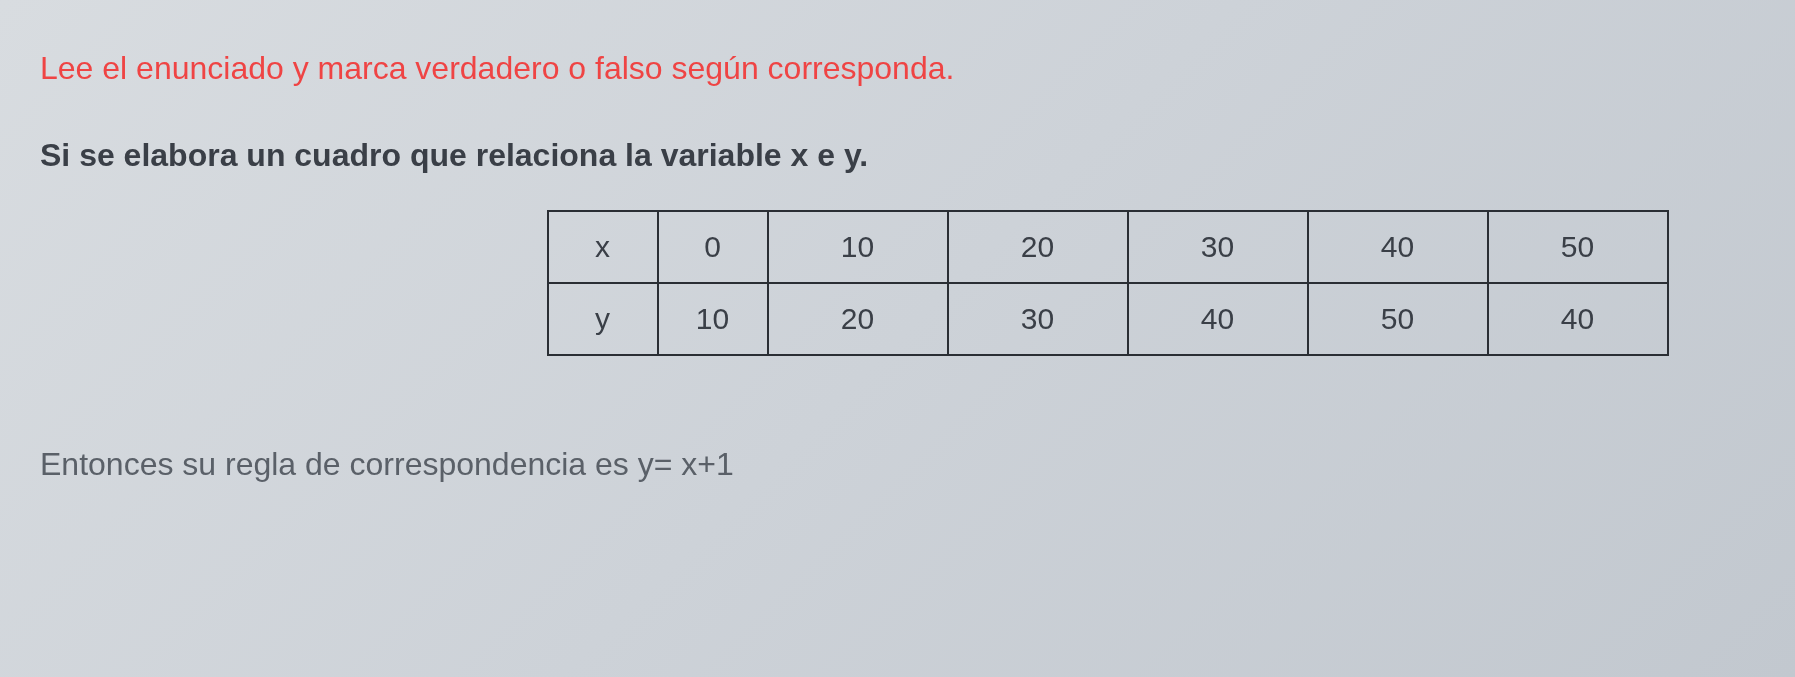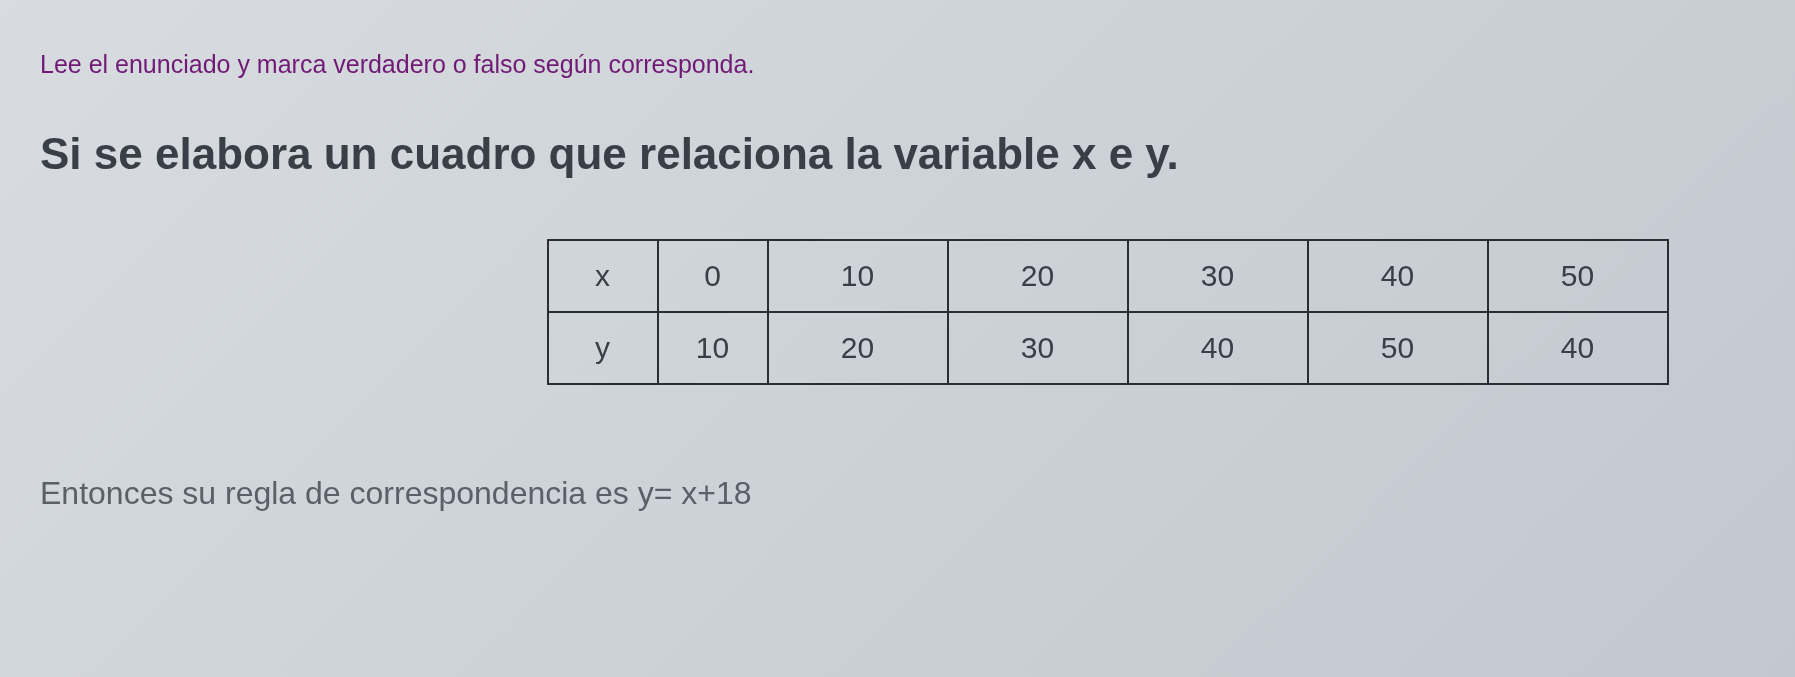--- a/index.html
+++ b/index.html
@@ -9,30 +9,30 @@
     }
     body {
       width: 1795px;
       height: 677px;
       background: linear-gradient(135deg, #d8dce0 0%, #cdd2d8 50%, #c2c8cf 100%);
       font-family: Arial, Helvetica, sans-serif;
       padding: 50px 40px;
       color: #444a52;
     }
     .instruction {
-      font-size: 25px;
-      color: #701a75;
+      font-size: 32px;
+      color: #ef4444;
       margin-bottom: 50px;
       font-weight: 400;
     }
     .prompt {
-      font-size: 44px;
+      font-size: 32px;
       color: #3a3f47;
       font-weight: 700;
-      margin-bottom: 60px;
+      margin-bottom: 36px;
     }
     .table-wrapper {
       display: flex;
       justify-content: center;
       margin-left: 420px;
       margin-bottom: 90px;
     }
     table.data-table {
       border-collapse: collapse;
     }
@@ -85,13 +85,13 @@
       <td class="wide">20</td>
       <td class="wide">30</td>
       <td class="wide">40</td>
       <td class="wide">50</td>
       <td class="wide">40</td>
     </tr>
   </tbody>
     </table>
 </div>
 
-<div class="conclusion">Entonces su regla de correspondencia es y= x+18</div>
+<div class="conclusion">Entonces su regla de correspondencia es y= x+1</div>
 
 </body></html>

